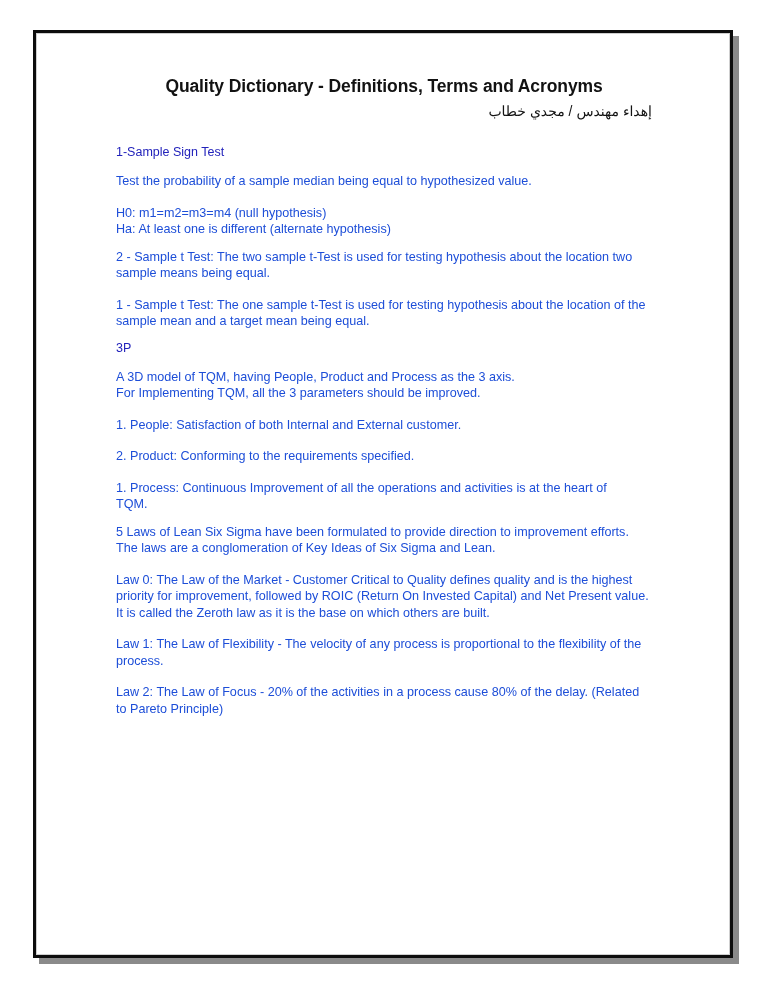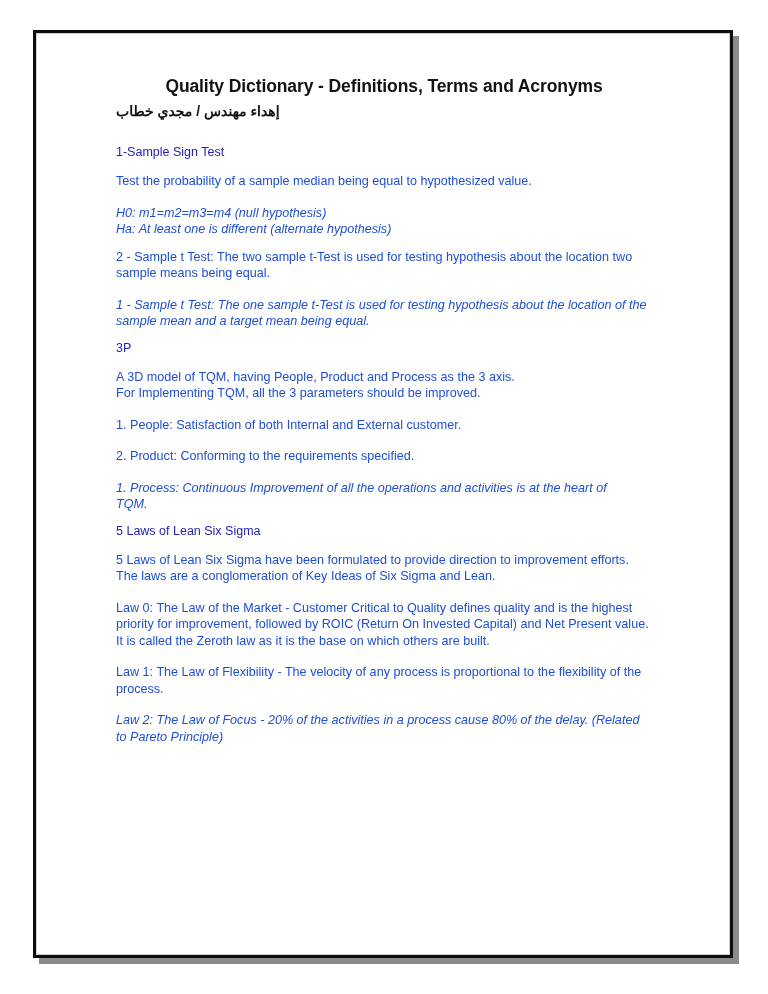--- a/index.html
+++ b/index.html
@@ -69,22 +69,22 @@
     font-weight: bold;
     text-align: center;
     letter-spacing: -0.1px;
     color: #121212;
     margin: 0 0 6px 0;
     white-space: nowrap;
   }
 
   .doc-subtitle {
     font-size: 14px;
-    font-weight: bold;
-    text-align: left;
+    font-weight: normal;
+    text-align: right;
     direction: rtl;
     color: #121212;
     margin: 0 0 26px 0;
   }
 
   .section-heading {
     font-size: 12.5px;
     font-weight: normal;
     color: #2222bb;
     margin: 0 0 13px 0;
@@ -94,21 +94,20 @@
   .body-para {
     font-size: 12.6px;
     line-height: 16.5px;
     color: #1d4ed8;
     margin: 0 0 15px 0;
     white-space: pre-line;
   }
 
   .body-para:last-child {
     margin-bottom: 0;
-    font-style: italic;
   }
 
   .section-block {
     margin-bottom: 11px;
   }
 </style>
 </head>
 <body>
 
 <div class="page-canvas">
@@ -136,21 +135,20 @@
             <div class="section-block">
               <div class="section-heading">3P</div>
               <p class="body-para">A  3D model of TQM, having People, Product and Process as the 3 axis.
 For Implementing TQM, all the 3 parameters should be improved.</p>
               <p class="body-para">1. People: Satisfaction of both Internal and External customer.</p>
               <p class="body-para">2. Product: Conforming to the requirements specified.</p>
               <p class="body-para">1. Process: Continuous Improvement of all the operations and activities is at the heart of
 TQM.</p>
             </div>
             <div class="section-block">
-              <div class="section-heading">5 Laws of Lean Six Sigma</div>
               <p class="body-para">5 Laws of Lean Six Sigma have been formulated to provide direction to improvement efforts. The laws are a conglomeration of Key Ideas of Six Sigma and Lean.</p>
               <p class="body-para">Law 0: The Law of the Market - Customer Critical to Quality defines quality and is the highest priority for improvement, followed by ROIC (Return On Invested Capital) and Net Present value. It is called the Zeroth law as it is the base on which others are built.</p>
               <p class="body-para">Law 1: The Law of Flexibility - The velocity of any process is proportional to the flexibility of the process.</p>
               <p class="body-para">Law 2: The Law of Focus - 20% of the activities in a process cause 80% of the delay. (Related to Pareto Principle)</p>
             </div>
           </div>
 
       </div>
 
     </div>

